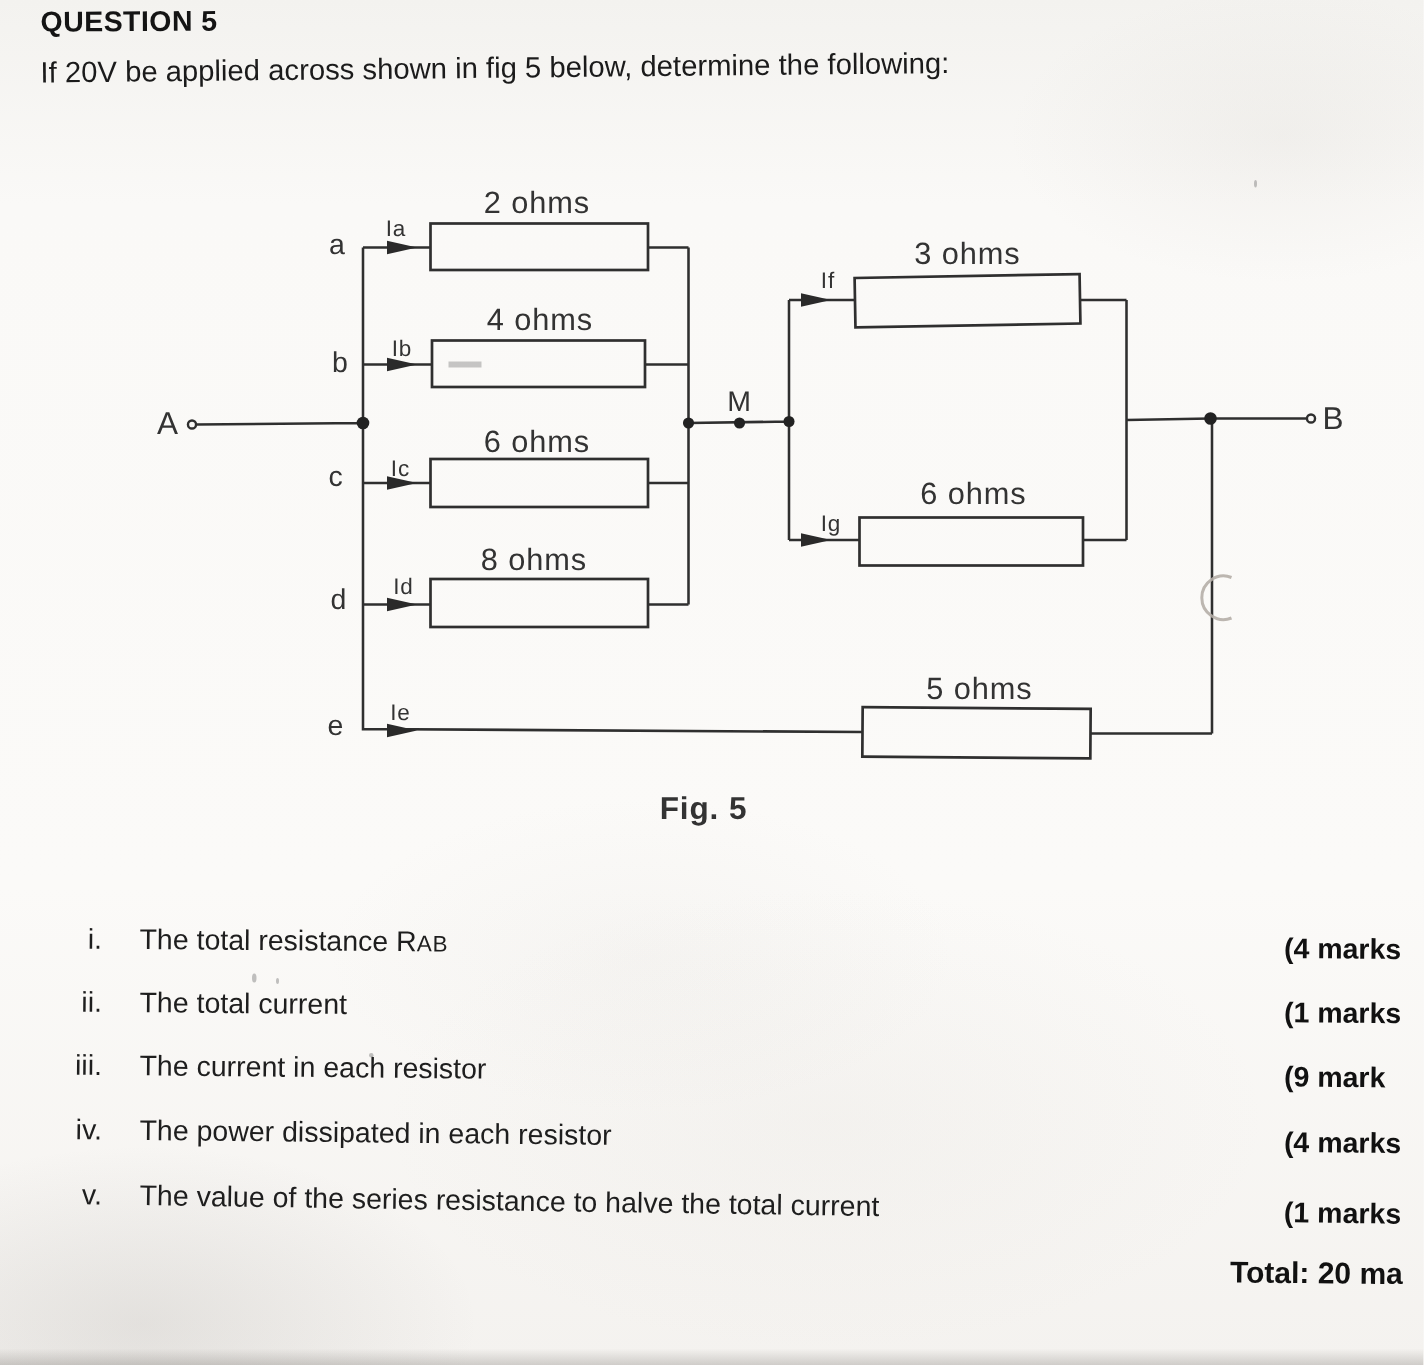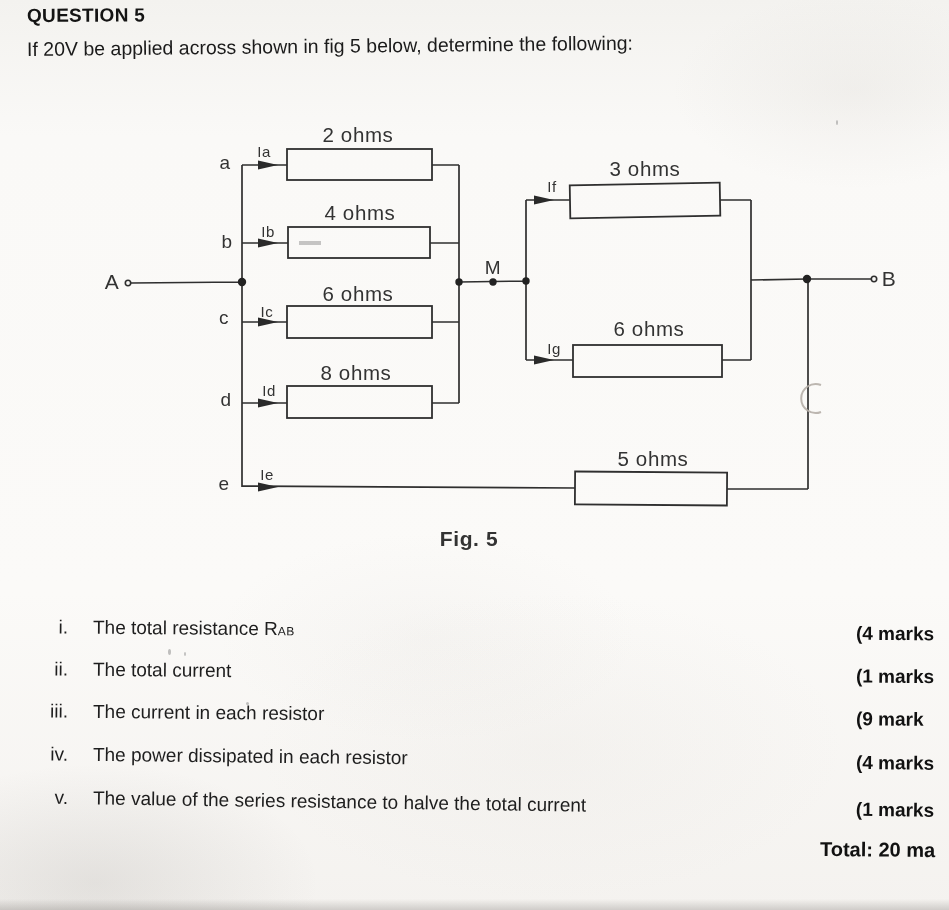--- a/index.html
+++ b/index.html
@@ -40,21 +40,21 @@
   .term{font-size:21px;}
   .mnode{font-size:19px;}
   .cap{font-size:21px;font-weight:700;fill:#222;letter-spacing:0.4px;}
   .qrow{
     position:absolute;left:0;width:100%;height:26px;
     font-size:19px;color:#1e1e1e;
     transform-origin:left center;
   }
   .rn{position:absolute;left:28px;width:40px;text-align:right;font-weight:400;}
   .qt{position:absolute;left:93px;white-space:nowrap;}
-  .subsc{font-size:12px;letter-spacing:0.5px;}
+  .subsc{font-size:15px;letter-spacing:0.5px;}
   .mk{position:absolute;left:856px;font-weight:700;white-space:nowrap;color:#111;}
   .total{
     position:absolute;left:820px;top:838px;
     font-size:20px;font-weight:700;color:#111;white-space:nowrap;
     transform:rotate(0.5deg);transform-origin:left center;
   }
   .speck{position:absolute;background:#777;opacity:0.45;border-radius:50%;}
 </style>
 </head>
 <body>

